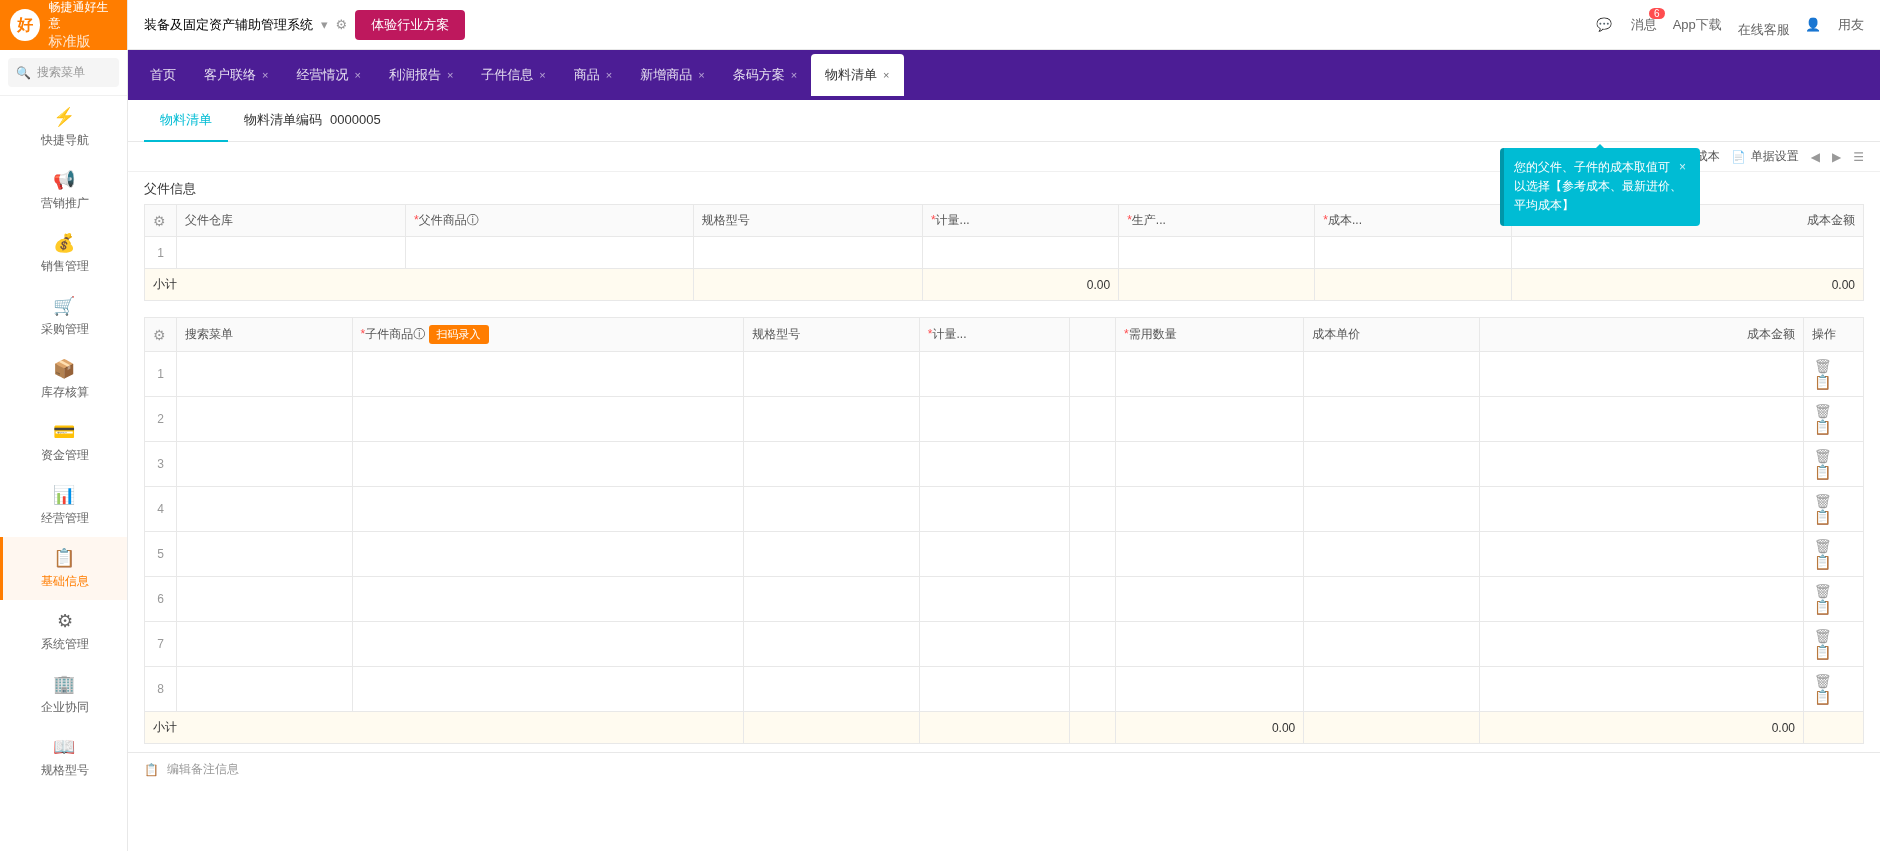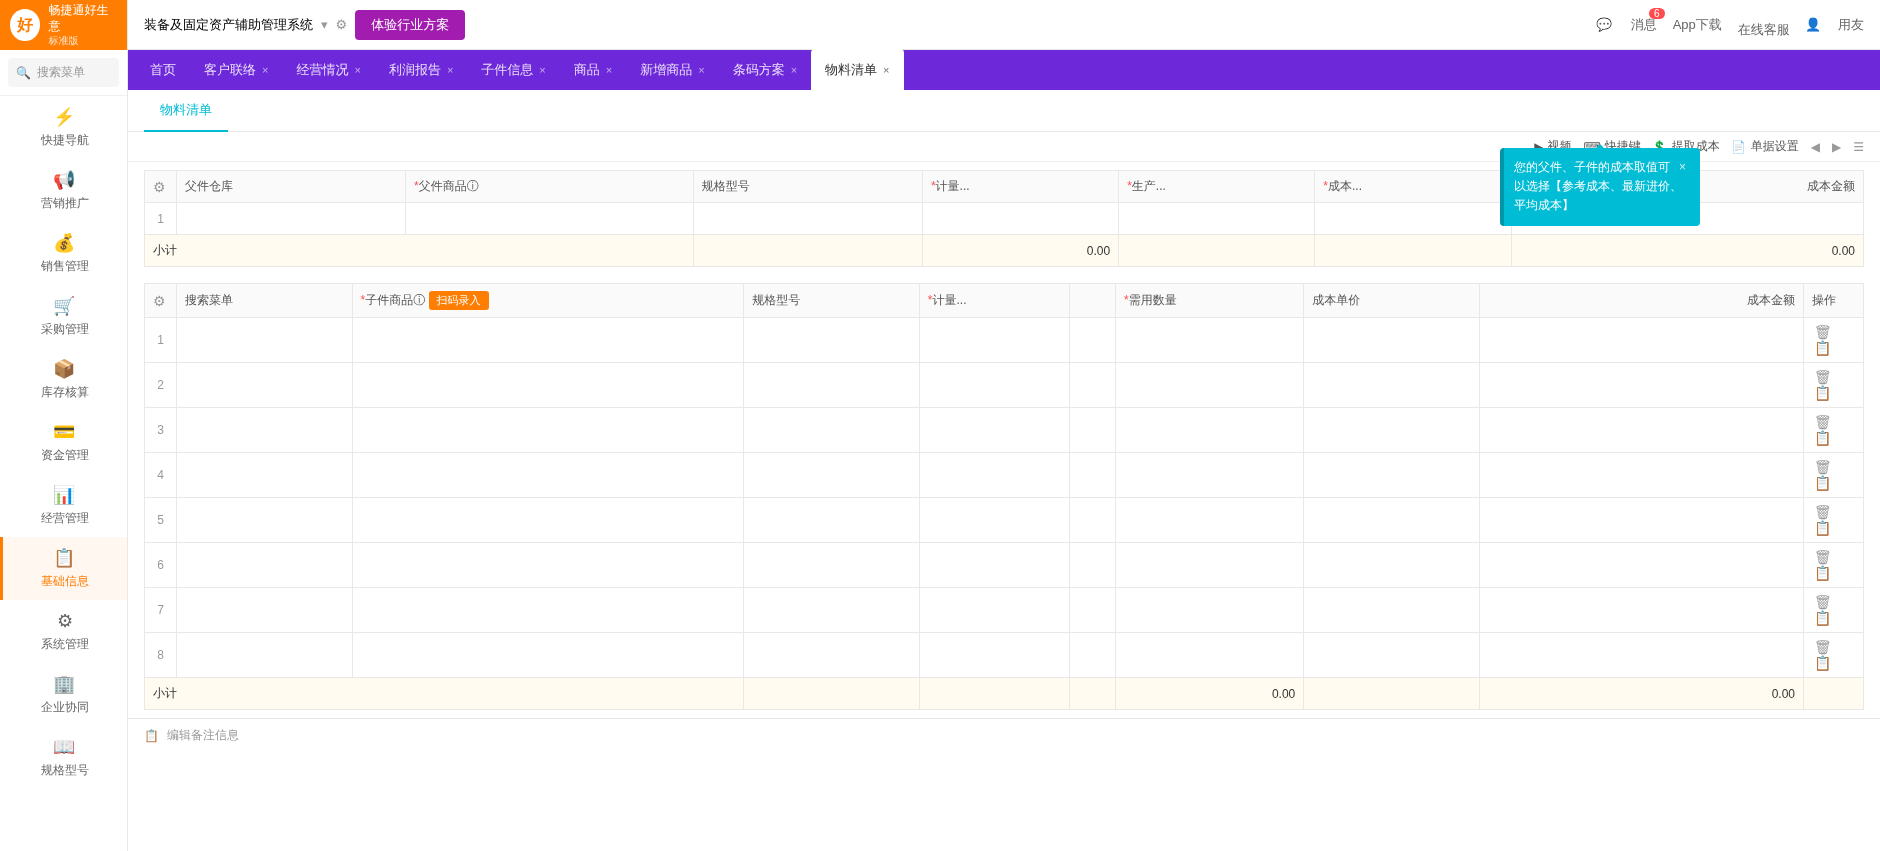--- a/index.html
+++ b/index.html
@@ -80,32 +80,32 @@
       background: #fff;
       height: 50px;
       display: flex;
       align-items: center;
       justify-content: space-between;
       padding: 0 16px;
       border-bottom: 1px solid #e8e8e8;
       flex-shrink: 0;
     }
     .header-left { display: flex; align-items: center; gap: 8px; }
-    .btn-trial { background: #a21caf; color: #fff; border: none; border-radius: 4px; padding: 6px 16px; cursor: pointer; font-size: 13px; }
+    .btn-trial { background: #be185d; color: #fff; border: none; border-radius: 4px; padding: 6px 16px; cursor: pointer; font-size: 13px; }
     .header-right { display: flex; align-items: center; gap: 16px; color: #666; font-size: 13px; }
     .badge-wrap { position: relative; }
     .badge { position: absolute; top: -8px; right: -8px; background: #ff4d4f; color: #fff; border-radius: 10px; font-size: 10px; padding: 0 4px; min-width: 16px; text-align: center; }
 
     
     .tab-bar {
-      background: #6d28d9;
+      background: #4c1d95;
       display: flex;
       align-items: center;
       flex-shrink: 0;
-      height: 40px;
+      height: 50px;
       padding: 4px 8px;
     }
     .tab-item {
       padding: 0 14px;
       height: 42px;
       display: flex;
       align-items: center;
       color: rgba(255,255,255,0.85);
       cursor: pointer;
       font-size: 13px;
@@ -260,21 +260,21 @@
     .col-amount-right { text-align: right; }
   </style>
 </head>
 <body>
 
 <div class="sidebar">
   <div class="sidebar-logo">
     <div class="logo-icon">好</div>
     <div class="logo-text">
       <div>畅捷通好生意</div>
-      <div style="font-size:10px;opacity:0.8;">标准版</div>
+      <div style="font-size:14px;opacity:0.8;">标准版</div>
     </div>
   </div>
   <div class="sidebar-search">
     <button class="sidebar-search-btn">
       <span>🔍</span>
       <span>搜索菜单</span>
     </button>
   </div>
   <div class="sidebar-nav" id="sidebar-nav">
       <div class="nav-item">
@@ -383,20 +383,24 @@
         <span class="tab-close">×</span>
       </div>
     </div>
 
   <div class="content-area">
 
     <div class="sub-tabs">
       <div class="sub-tab active">
         <span>物料清单</span>
       </div>
+      <div class="sub-tab">
+        <span>物料清单编码</span>
+        <span class="sub-tab-code">0000005</span>
+      </div>
     </div>
 
     <div class="toolbar">
       <div class="toolbar-btn">
         <span>▶</span>
         <span>视频</span>
       </div>
       <div class="toolbar-btn">
         <span>⌨</span>
         <span>快捷键</span>
@@ -408,20 +412,21 @@
       <div class="toolbar-btn">
         <span>📄</span>
         <span>单据设置</span>
       </div>
       <span style="cursor:pointer; color:#999;">◀</span>
       <span style="cursor:pointer; color:#999;">▶</span>
       <span style="cursor:pointer; color:#999;">☰</span>
     </div>
 
     <div class="section">
+      <div class="section-title">父件信息</div>
       <table class="data-table">
         <thead>
           <tr>
             <th><span class="gear-icon">⚙</span></th>
             <th>父件仓库</th>
             <th><span class="required">*</span>父件商品ⓘ</th>
             <th>规格型号</th>
             <th><span class="required">*</span>计量...</th>
             <th><span class="required">*</span>生产...</th>
             <th><span class="required">*</span>成本...</th>

